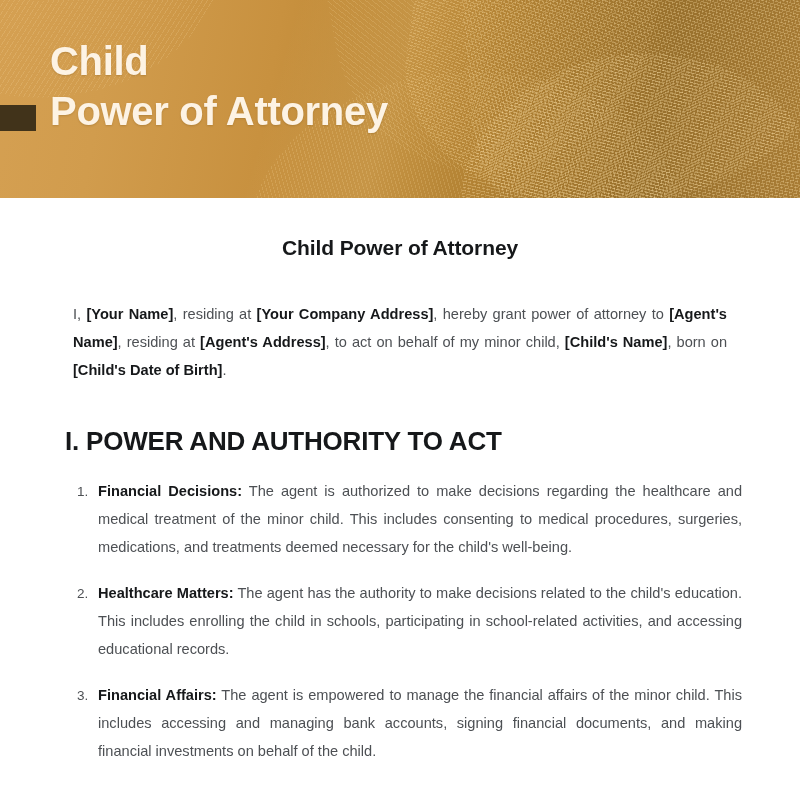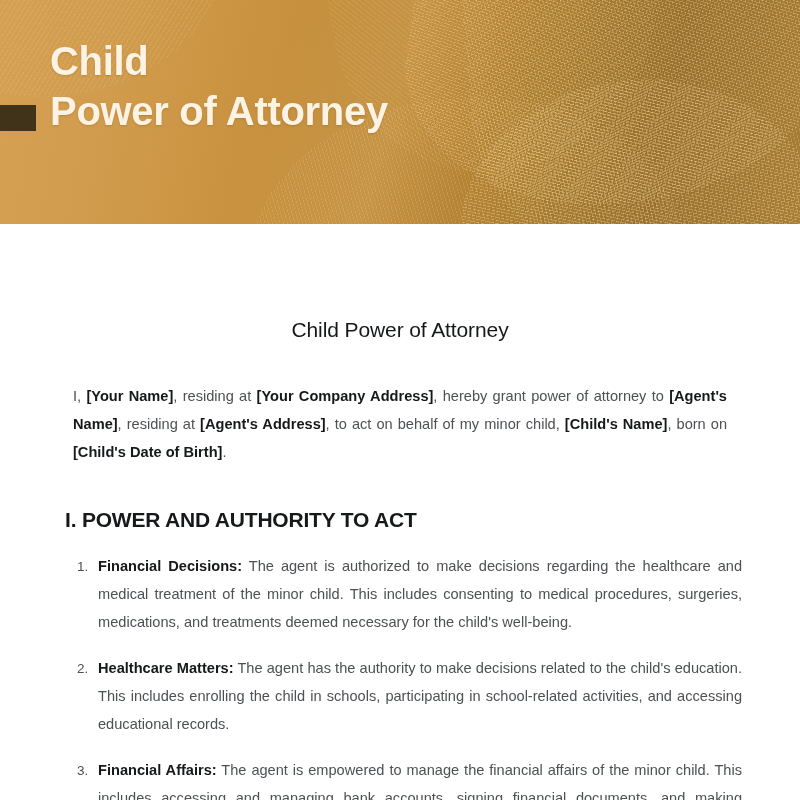--- a/index.html
+++ b/index.html
@@ -11,21 +11,21 @@
     height: 800px;
     background: #ffffff;
     font-family: "Liberation Sans", sans-serif;
     overflow: hidden;
   }
 
   
   .banner {
     position: relative;
     width: 800px;
-    height: 224px;
+    height: 198px;
     overflow: hidden;
     background: linear-gradient(100deg,
         #d5a052 0%,
         #d19c4d 14%,
         #c8913f 34%,
         #b8832f 52%,
         #a87a2e 68%,
         #9c7430 82%,
         #a87c35 100%);
   }
@@ -163,43 +163,43 @@
 
   
   .page {
     position: relative;
     width: 800px;
     padding: 0;
     background: #ffffff;
   }
   .doc-title {
     margin: 0;
-    padding-top: 94px;
+    padding-top: 38px;
     text-align: center;
     font-size: 21px;
-    font-weight: normal;
+    font-weight: bold;
     color: #16181a;
     letter-spacing: -0.1px;
   }
   .intro {
     margin: 8px;
     padding: 32px 65px 0 65px;
     font-size: 14.6px;
     line-height: 28px;
     color: #4d5054;
     text-align: justify;
   }
   .intro b, .list-item b {
     color: #16181a;
     font-weight: bold;
   }
   .section-heading {
     margin: 0;
     padding: 34px 65px 0 65px;
-    font-size: 21px;
+    font-size: 26px;
     font-weight: bold;
     color: #16181a;
     letter-spacing: -0.2px;
   }
   ol.clauses {
     margin: 0;
     padding: 20px 58px 0 92px;
     list-style: decimal;
   }
   ol.clauses > li {

